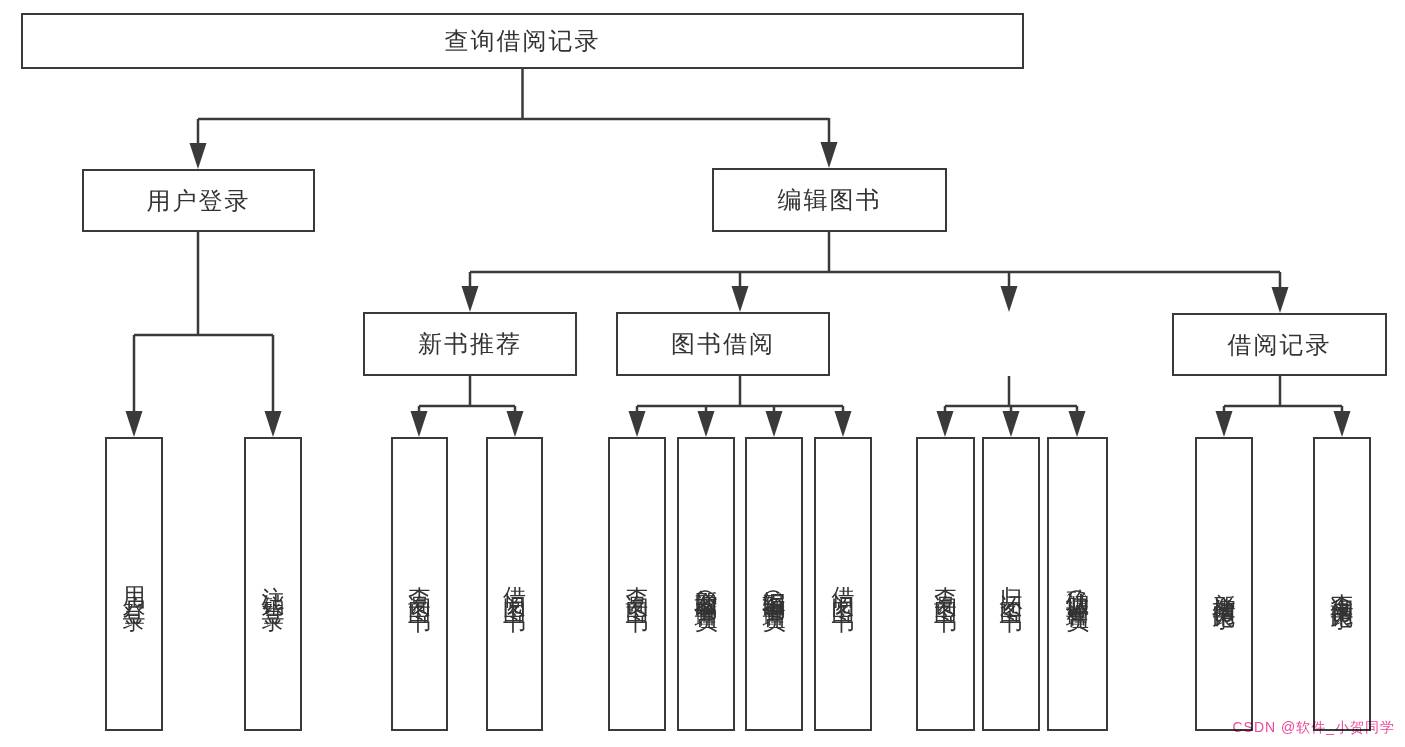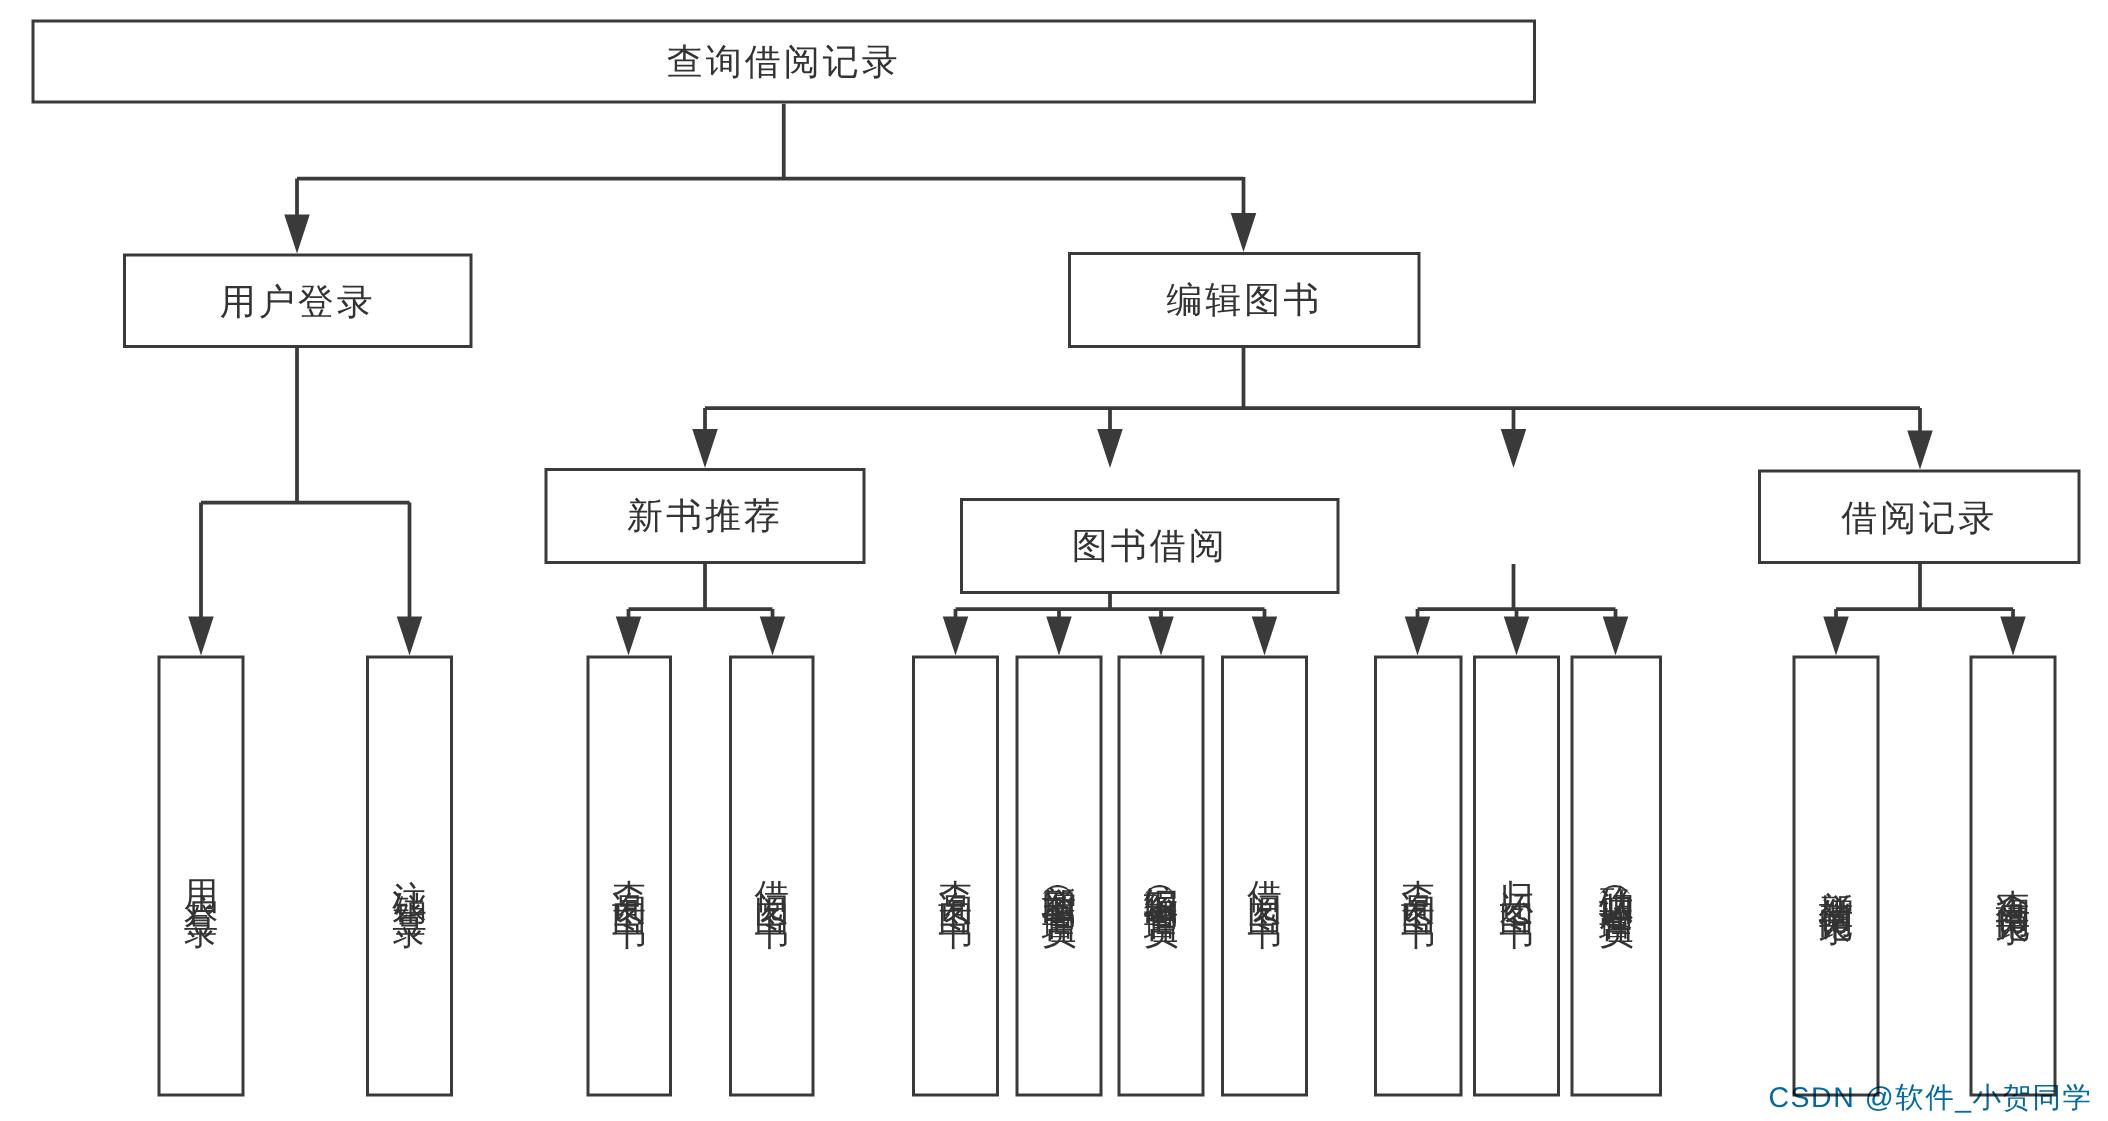--- a/index.html
+++ b/index.html
@@ -20,21 +20,21 @@
     font-size:23px;color:#333333;
   }
   .vbox span{
     writing-mode:vertical-rl;text-orientation:mixed;
     letter-spacing:8px;line-height:1;white-space:nowrap;
   }
   .vbox.long span{letter-spacing:3px;}
   #wires{position:absolute;left:0;top:0;width:1405px;height:747px;pointer-events:none;}
   .watermark{
     position:absolute;right:10px;top:719px;
-    font-size:19px;letter-spacing:1px;color:#0369a1;mix-blend-mode:multiply;
+    font-size:14px;letter-spacing:1px;color:#ec4899;mix-blend-mode:multiply;
     white-space:nowrap;
   }
 </style>
 </head>
 <body>
 
 <div id="stage">
 
   <svg id="wires" viewBox="0 0 1405 747" xmlns="http://www.w3.org/2000/svg">
     <g stroke="#3a3a3a" stroke-width="2.5" fill="none">
@@ -90,21 +90,21 @@
   <div class="box" style="left:82px;top:169px;width:233px;height:63px;">
     <span>用户登录</span>
   </div>
   <div class="box" style="left:712px;top:168px;width:235px;height:64px;">
     <span>编辑图书</span>
   </div>
 
   <div class="box" style="left:363px;top:312px;width:214px;height:64px;">
     <span>新书推荐</span>
   </div>
-  <div class="box" style="left:640px;top:312px;width:253px;height:64px;margin-top:20px;">
+  <div class="box" style="left:616px;top:312px;width:214px;height:64px;">
     <span>图书借阅</span>
   </div>
   <div class="box" style="left:1172px;top:313px;width:215px;height:63px;font-family:Liberation Serif, serif;">
     <span>借阅记录</span>
   </div>
 
   <div class="vbox" style="left:105px;top:437px;width:58px;height:294px;">
     <span>用户登录</span>
   </div>
   <div class="vbox" style="left:244px;top:437px;width:58px;height:294px;">

